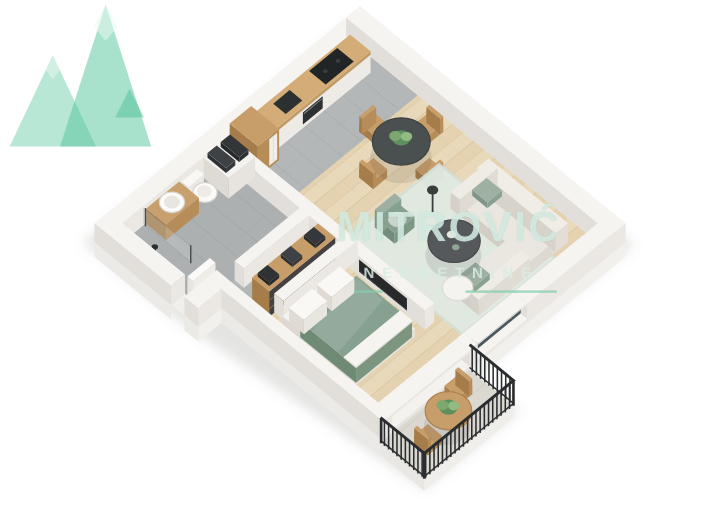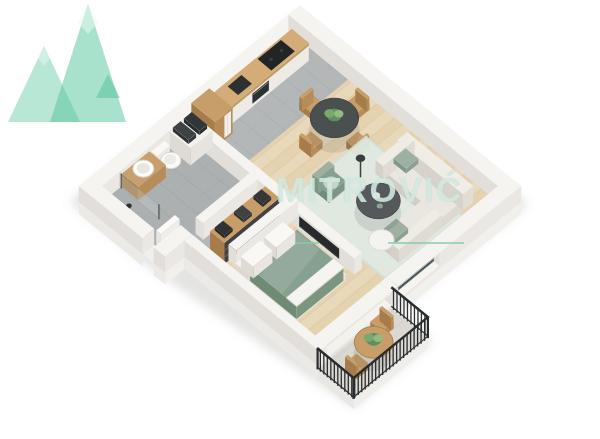--- a/index.html
+++ b/index.html
@@ -1,19 +1,19 @@
 <!DOCTYPE html>
 <html><head>
 <meta charset="utf-8">
 <style>
   html,body{margin:0;padding:0;background:#ffffff;}
   .stage{position:relative;width:600px;height:439px;background:#ffffff;overflow:hidden;
          font-family:"Liberation Sans", sans-serif;}
   .stage svg{position:absolute;left:0;top:0;}
-  .wm{position:absolute;pointer-events:none;}
+  .wm{position:absolute;text-align:center;pointer-events:none;}
   .wm-brand{left:276px;top:170px;width:196px;font-size:35px;font-weight:bold;
             letter-spacing:2px;color:rgba(219,238,230,0.80);
             text-shadow:0 0 1px rgba(125,185,160,0.45);}
   .wm-sub{left:286px;top:221px;width:180px;font-size:12.5px;font-weight:bold;
           letter-spacing:6.5px;color:rgba(215,236,227,0.85);}
   .wm-digits{left:302px;top:231px;width:160px;font-size:11px;font-weight:bold;
              letter-spacing:2px;word-spacing:14px;color:rgba(212,235,225,0.9);}
   .wm-rule{position:absolute;height:2px;background:rgba(134,204,173,0.75);}
   .rule-left{left:295px;top:242px;width:24px;}
   .rule-right{left:388px;top:242px;width:76px;}
@@ -359,15 +359,16 @@
     </svg>
 
   <svg class="wm-logo" width="140" height="126" viewBox="0 0 140 126">
     <polygon points="8,122 44,46 80,122" fill="#58c59e" opacity="0.42"></polygon>
     <polygon points="50,122 88,4 126,122" fill="#58c59e" opacity="0.52"></polygon>
     <polygon points="78,22 88,4 98,22 88,34" fill="#eafaf2" opacity="0.55"></polygon>
     <polygon points="38,58 44,46 50,58 44,66" fill="#eafaf2" opacity="0.5"></polygon>
     <polygon points="96,98 108,74 120,98" fill="#58c59e" opacity="0.55"></polygon>
   </svg>
   <div class="wm wm-brand">MITROVIĆ</div>
+  <div class="wm wm-sub">NEKRETNINE</div>
   <div class="wm-rule rule-left"></div>
   <div class="wm-rule rule-right"></div>
 </div>
 
 </body></html>

